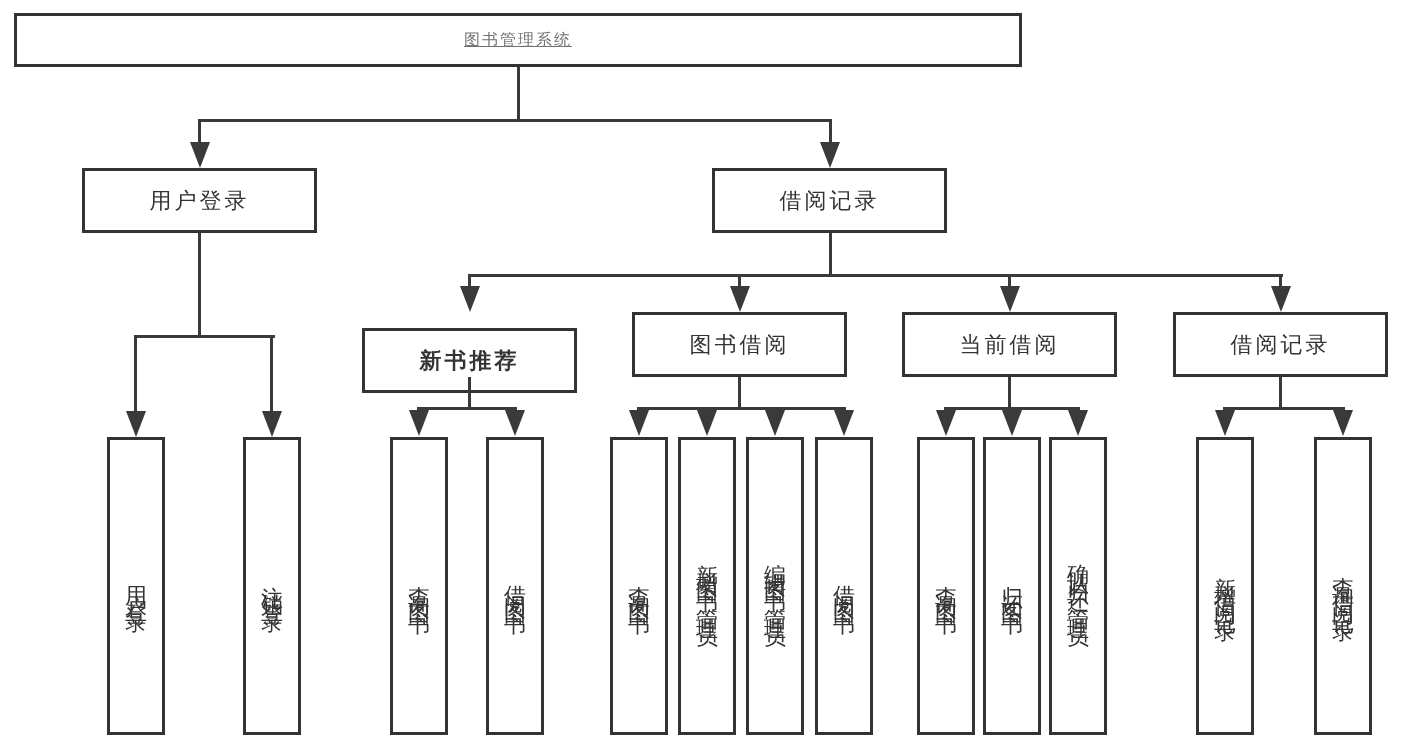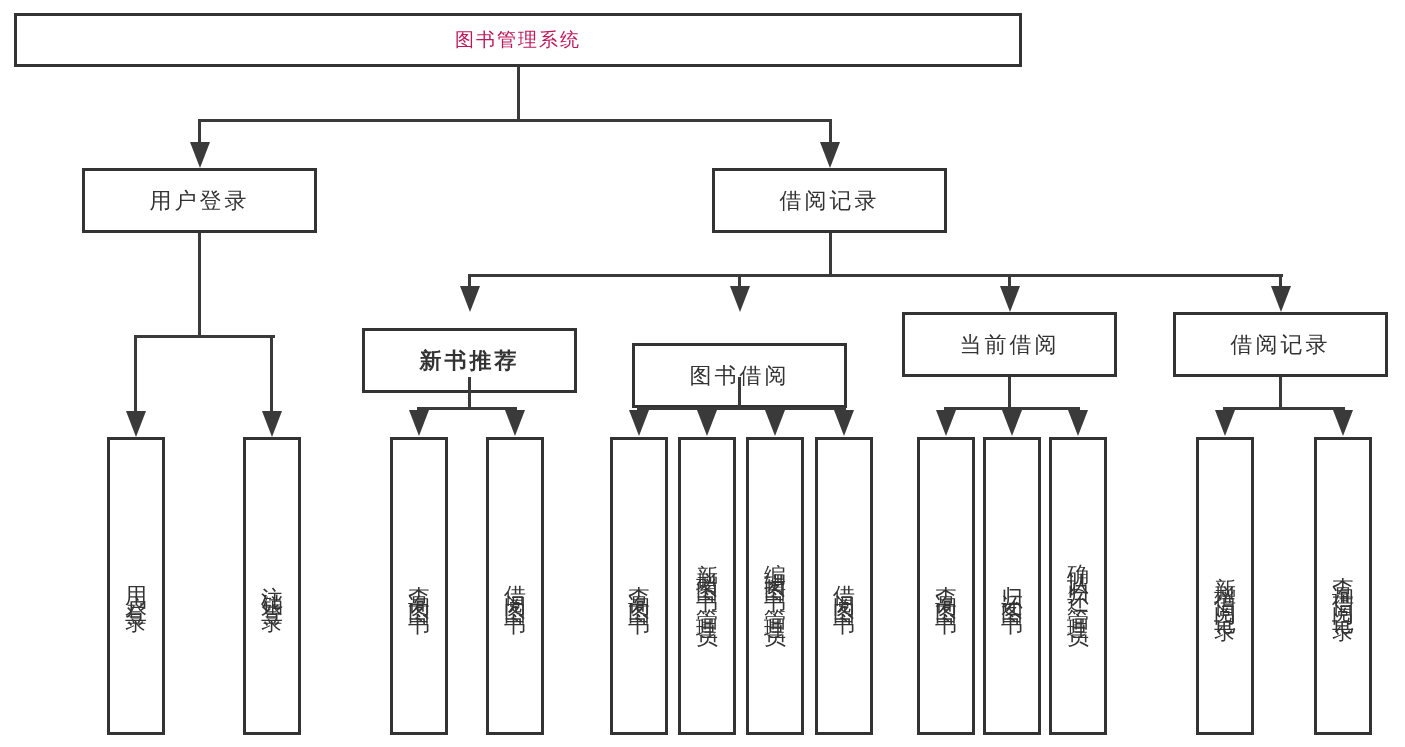--- a/index.html
+++ b/index.html
@@ -5,21 +5,21 @@
   html, body { margin:0; padding:0; background:#ffffff; }
   #canvas {
     position:relative; width:1405px; height:747px; background:#ffffff;
     font-family:"Liberation Sans","DejaVu Sans",sans-serif; overflow:hidden;
   }
   .box {
     position:absolute; box-sizing:border-box; background:#ffffff;
     border:3px solid #333333; display:flex; align-items:center; justify-content:center;
   }
   .lbl { font-size:22px; color:#333333; letter-spacing:3px; white-space:nowrap; }
-  .lbl-root { font-size:19px; color:#be185d; letter-spacing:2px; white-space:nowrap; }
+  .lbl-root { font-size:16px; color:#737373; letter-spacing:2px; white-space:nowrap;text-decoration:underline; }
   .lbl-v {
     writing-mode:vertical-rl; text-orientation:mixed;
     font-size:22px; line-height:1; letter-spacing:9px; color:#333333;
   }
   .hl { position:absolute; height:3px; background:#3a3a3a; }
   .vl { position:absolute; width:3px;  background:#3a3a3a; }
   .arr {
     position:absolute; width:0; height:0;
     border-left:10px solid transparent; border-right:10px solid transparent;
     border-top:26px solid #3a3a3a;
@@ -66,21 +66,21 @@
   <div class="vl" style="left:1008px; top:274px; height:14px;"></div>
   <div class="vl" style="left:1279px; top:274px; height:14px;"></div>
   <div class="arr" style="left:460px;  top:286px;"></div>
   <div class="arr" style="left:730px;  top:286px;"></div>
   <div class="arr" style="left:1000px; top:286px;"></div>
   <div class="arr" style="left:1271px; top:286px;"></div>
 
   <div class="box" style="left:362px; top:328px; width:215px; height:65px;font-weight:bold;">
     <span class="lbl">新书推荐</span>
   </div>
-  <div class="box" style="left:632px; top:312px; width:215px; height:65px;margin-top:31px;">
+  <div class="box" style="left:632px; top:312px; width:215px; height:65px;">
     <span class="lbl">图书借阅</span>
   </div>
   <div class="box" style="left:902px; top:312px; width:215px; height:65px;">
     <span class="lbl">当前借阅</span>
   </div>
   <div class="box" style="left:1173px; top:312px; width:215px; height:65px;">
     <span class="lbl">借阅记录</span>
   </div>
 
   <div class="vl" style="left:468px;  top:377px; height:33px;"></div>

